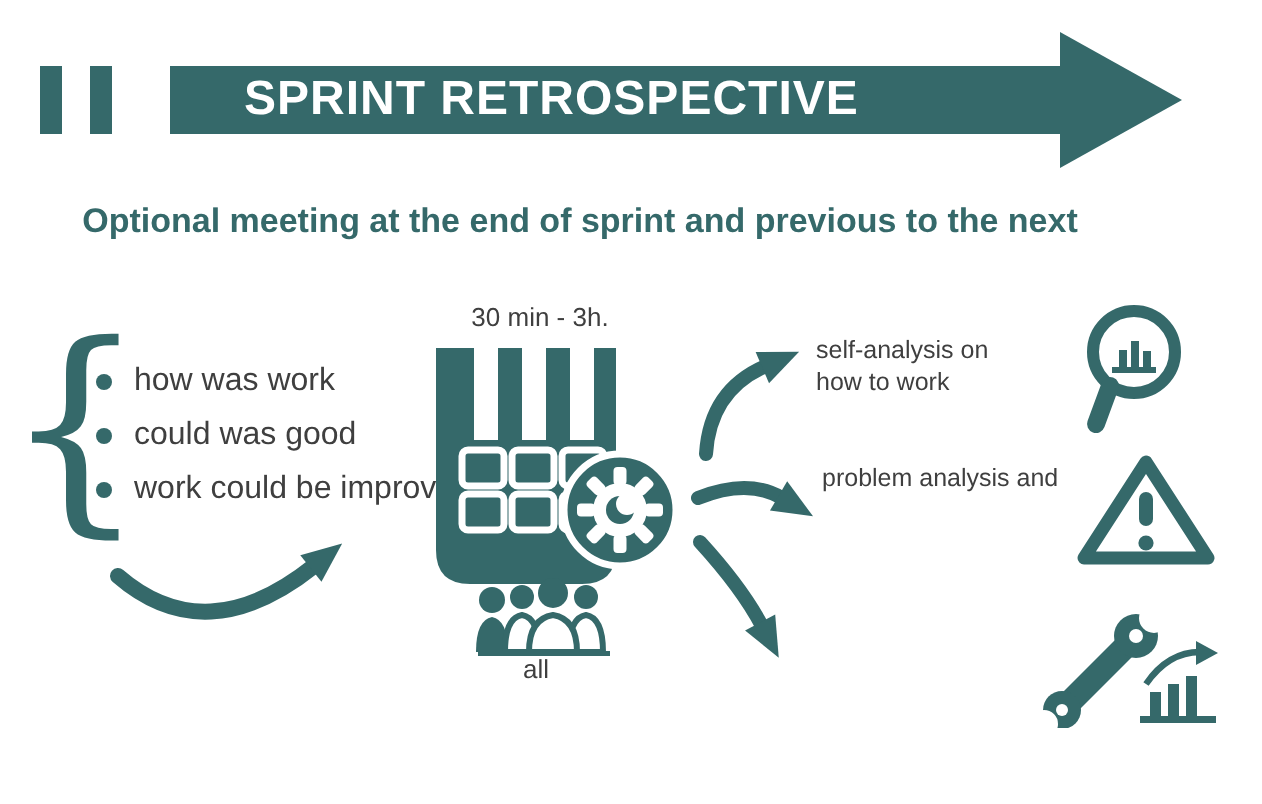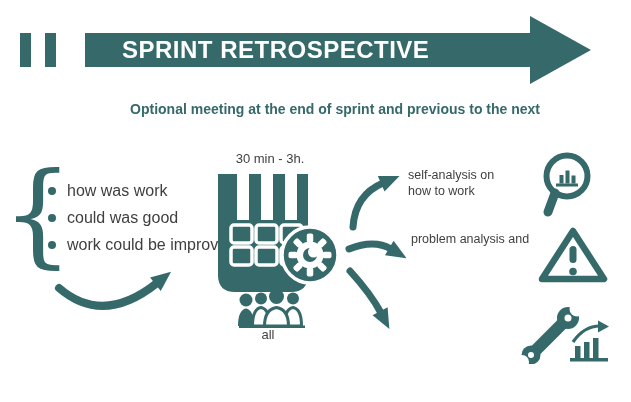--- a/index.html
+++ b/index.html
@@ -15,21 +15,21 @@
   }
   .abs{position:absolute;}
 
   
   .bar{background:var(--teal);top:33px;width:11px;height:34px;}
   .bar1{left:20px;} .bar2{left:45px;}
   .band{left:68px;top:33px;width:462px;height:34px;background:var(--teal);display:flex;align-items:center;margin-left:17px;}
   .head{left:530px;top:16px;width:0;height:0;border-top:34px solid transparent;border-bottom:34px solid transparent;border-left:61px solid var(--teal);}
   .title{padding-left:37px;color:var(--title_text);font-weight:bold;font-size:24px;letter-spacing:.5px;white-space:nowrap;}
 
-  .subtitle{left:40px;top:101px;width:500px;text-align:right;color:var(--teal);font-weight:bold;font-size:14px;}
+  .subtitle{left:40px;top:101px;width:500px;text-align:center;color:var(--teal);font-weight:bold;font-size:17px;}
 
   
   .brace{left:2px;top:167px;color:var(--teal);font-family:"DejaVu Serif",serif;font-size:112px;line-height:95px;}
   .points{left:48px;top:181px;margin:0;padding:0;list-style:none;}
   .points li{display:flex;align-items:center;height:19px;margin-bottom:8px;font-size:16px;color:var(--text);}
   .points .dot{width:8px;height:8px;border-radius:50%;background:var(--teal);margin-right:11px;flex:none;}
 
   .duration{left:205px;top:151px;width:130px;text-align:center;font-size:13px;color:var(--text);}
   .all-label{left:240px;top:327px;width:56px;text-align:center;font-size:13px;color:var(--text);}
 

